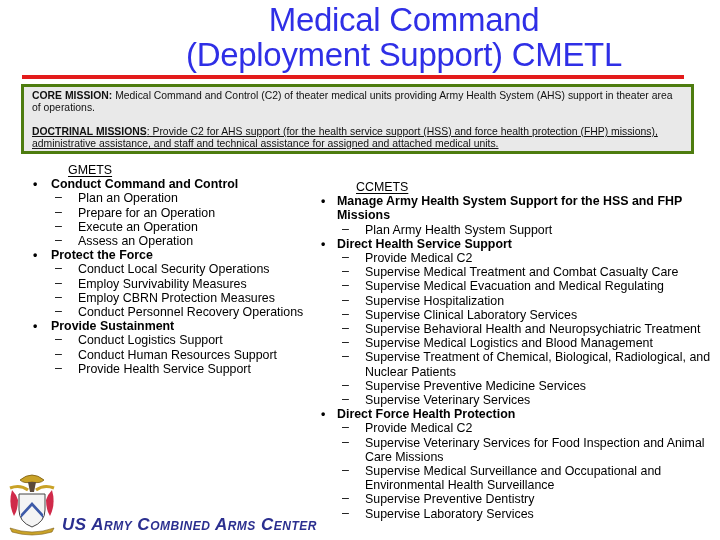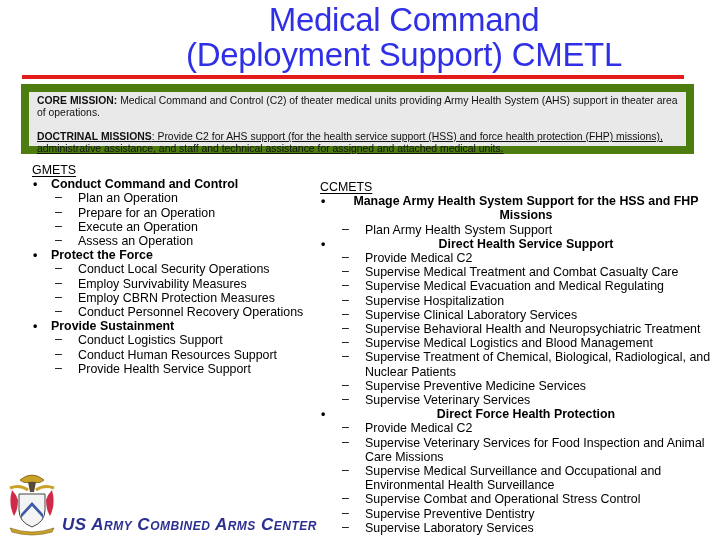--- a/index.html
+++ b/index.html
@@ -11,44 +11,44 @@
     text-align: center; color: #2f2fe6;
     font-family: "Liberation Sans", sans-serif;
     font-size: 33px; line-height: 35px; letter-spacing: -0.3px; margin-left: 44px;
   }
   .title-rule {
     position: absolute; left: 22px; top: 75px; width: 662px; height: 4px;
     background: #e31b1b;
   }
   .mission-box {
     position: absolute; left: 21px; top: 84px; width: 673px; height: 70px;
-    background: #e9e9e9; border: 8px solid #4d7c0f;
+    background: #e9e9e9; border: 3px solid #4d7c0f;
     padding: 3px 8px 0 8px;
     font-size: 10.4px; line-height: 12px; color: #111;
   }
   .mission-box p { margin: 0; }
   .mission-box p + p { margin-top: 12px; text-decoration: underline; }
   .mission-box b { font-weight: bold; }
 
   .col { position: absolute; font-size: 12.4px; line-height: 14.2px; }
   .col-left { left: 32px; top: 163px; width: 290px; }
   .col-right { left: 320px; top: 180px; width: 395px; }
 
   .col-heading { font-weight: bold; text-decoration: underline; font-weight: normal; }
-  .col-heading { text-decoration-thickness: 1px; text-underline-offset: 2px; }
+  .col-heading { text-decoration-thickness: 1px; text-underline-offset: 2px; margin-left: 36px; }
 
   .l1 { position: relative; padding-left: 19px; font-weight: bold; }
   .l1::before {
     content: "\2022"; position: absolute; left: 1px; top: 0; font-weight: bold;
   }
   .l2 { position: relative; padding-left: 46px; font-weight: normal; }
   .l2::before {
     content: "\2013"; position: absolute; left: 23px; top: -1px;
   }
-  .col-right .l1 { padding-left: 17px; text-align: center; }
+  .col-right .l1 { padding-left: 17px; }
   .col-right .l2 { padding-left: 45px; }
   .col-right .l2::before { left: 22px; }
 
   .footer-logo {
     position: absolute; left: 6px; top: 470px; width: 52px; height: 66px;
   }
   .footer-text {
     position: absolute; left: 62px; top: 515px;
     color: #2b2f8f; font-style: italic; font-weight: bold;
     font-size: 17px; letter-spacing: 0.5px; font-variant: small-caps;
@@ -106,21 +106,20 @@
   <div class="l2">Supervise Behavioral Health and Neuropsychiatric Treatment</div>
   <div class="l2">Supervise Medical Logistics and Blood Management</div>
   <div class="l2">Supervise Treatment of Chemical, Biological, Radiological, and Nuclear Patients</div>
   <div class="l2">Supervise Preventive Medicine Services</div>
   <div class="l2">Supervise Veterinary Services</div>
 
   <div class="l1">Direct Force Health Protection</div>
   <div class="l2">Provide Medical C2</div>
   <div class="l2">Supervise Veterinary Services for Food Inspection and Animal Care Missions</div>
   <div class="l2">Supervise Medical Surveillance and Occupational and Environmental Health Surveillance</div>
-  <div class="l2">Supervise Combat and Operational Stress Control</div>
   <div class="l2">Supervise Preventive Dentistry</div>
   <div class="l2">Supervise Laboratory Services</div>
 </div>
 
 <div class="footer-logo">
   <svg width="52" height="66" viewBox="0 0 52 66">
 
     <path d="M14 10 Q26 0 38 10 Q34 14 26 12 Q18 14 14 10 Z" fill="#c9a227" stroke="#7a5a10" stroke-width="0.8"></path>
     <path d="M22 12 L30 12 L28 22 L24 22 Z" fill="#5a4a3a"></path>
 

